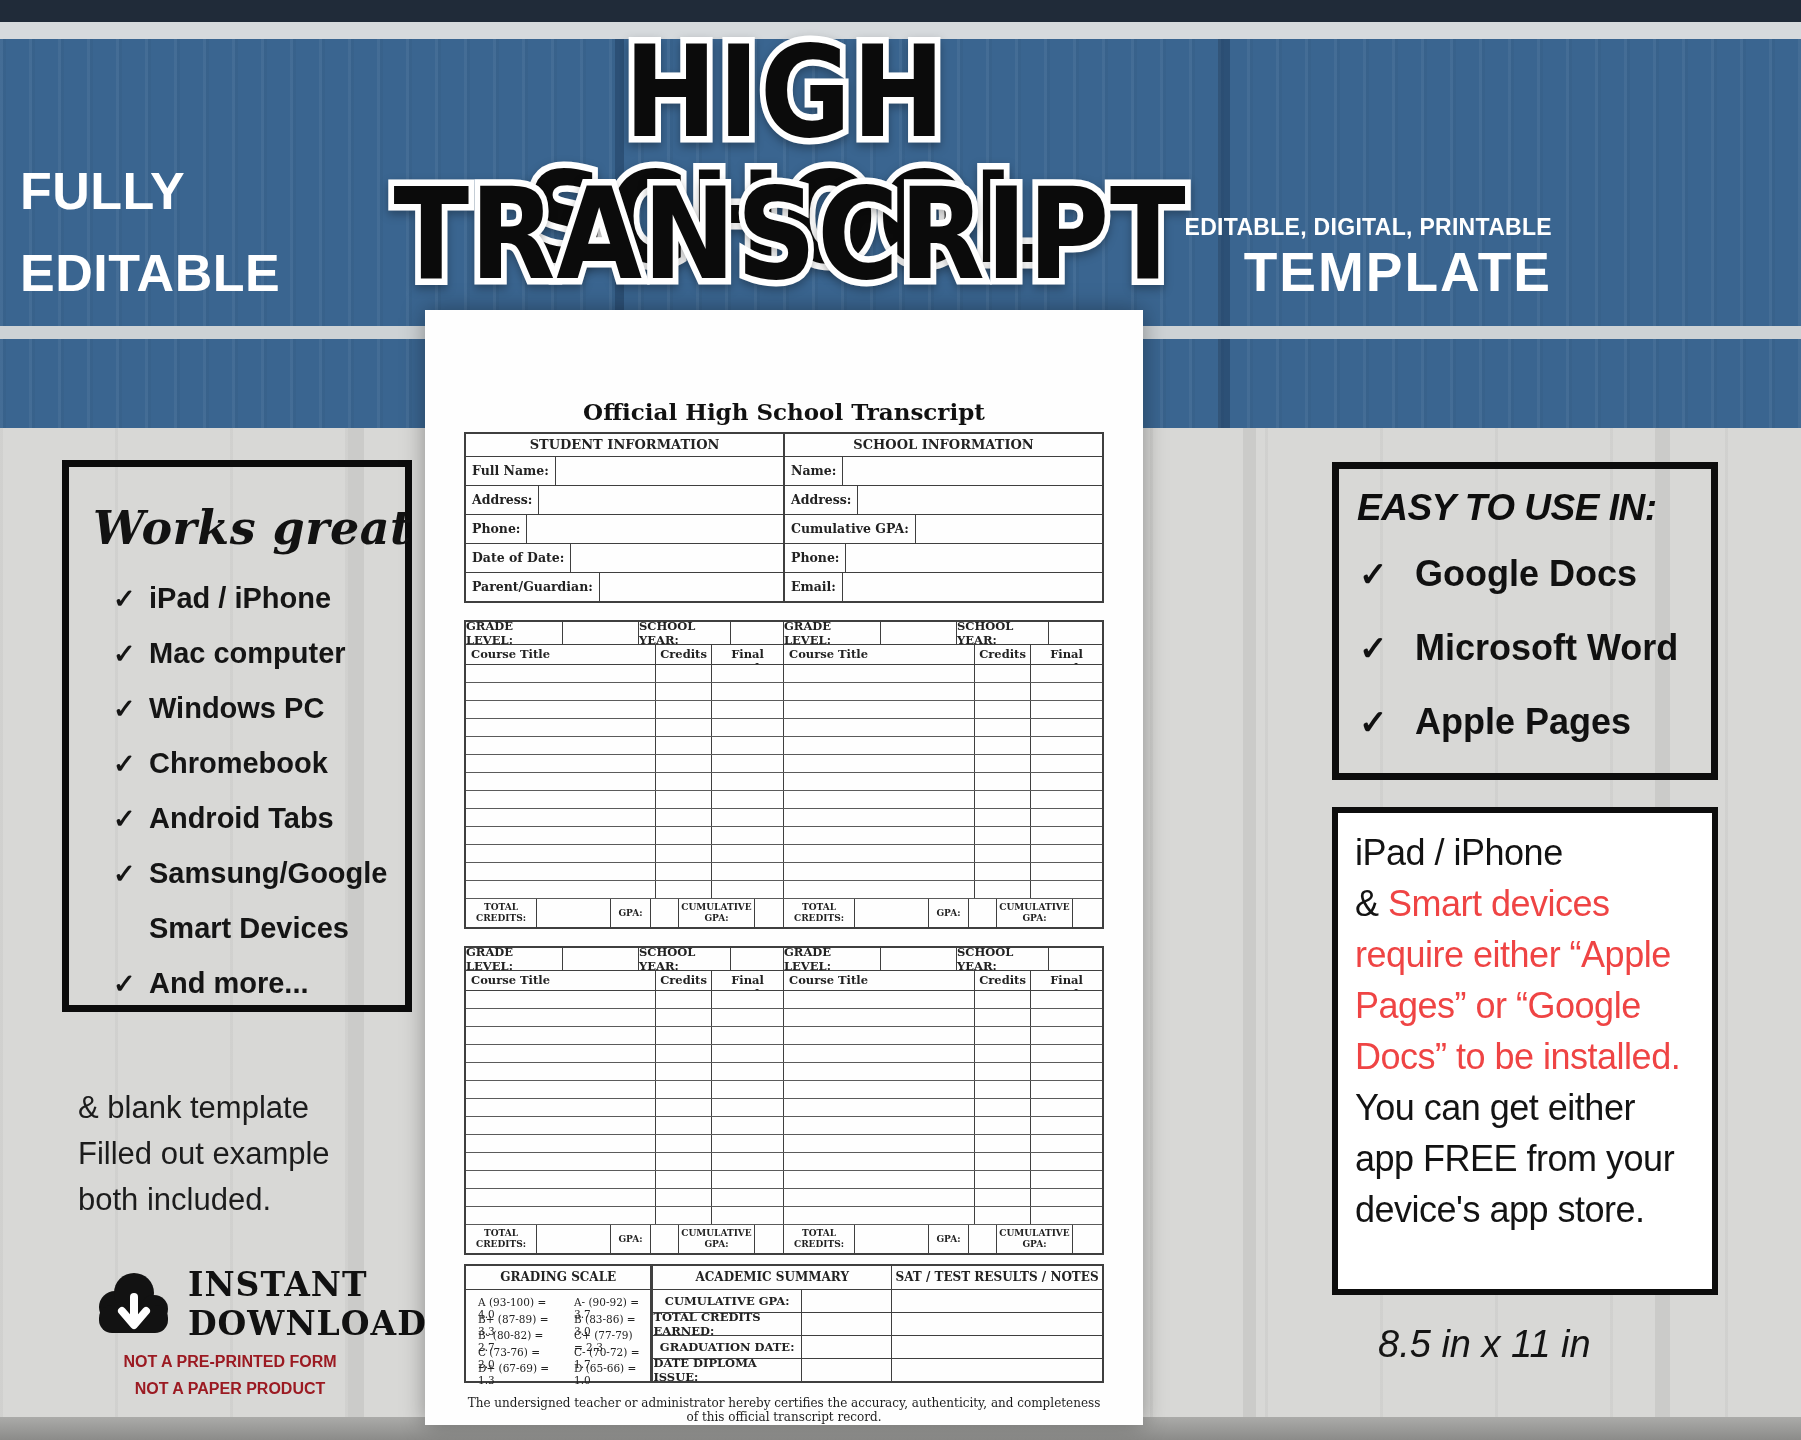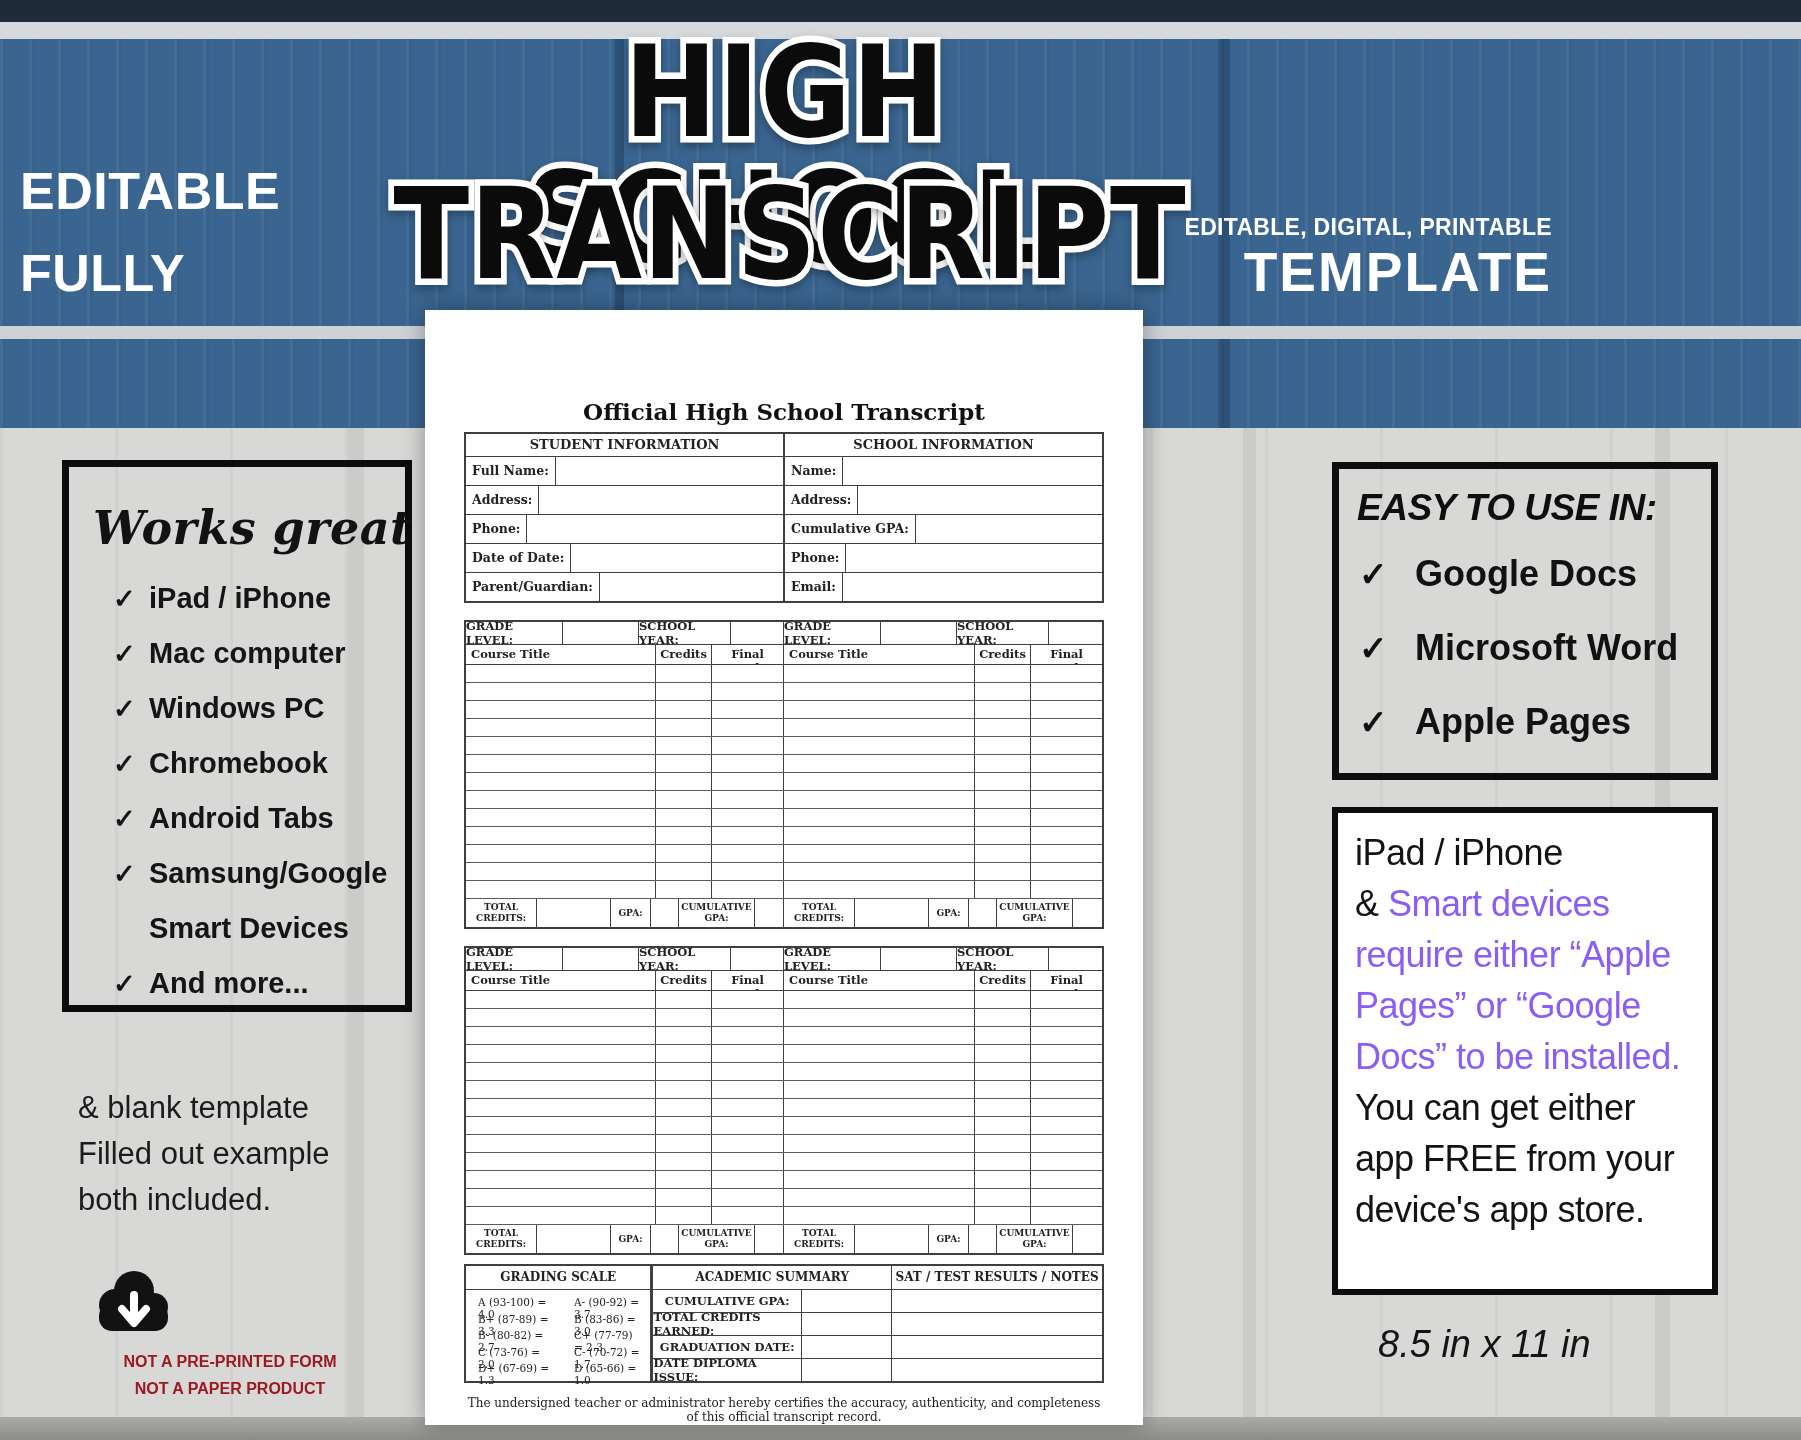--- a/index.html
+++ b/index.html
@@ -61,21 +61,21 @@
   .easy-box{position:absolute;left:1332px;top:462px;width:386px;height:318px;border:7px solid #0d0d0d;
     box-sizing:border-box;z-index:2;}
   .easy-title{margin:18px 0 0 18px;font-style:italic;font-weight:800;font-size:37px;
     letter-spacing:-0.5px;color:#0e0e0e;}
   .easy-list{margin:8px 0 0 20px;}
   .easy-item{display:flex;height:74px;align-items:center;font-weight:bold;font-size:36px;color:#111;}
   .easy-item .check{width:56px;font-size:34px;font-weight:bold;flex:0 0 56px;}
   .info-box{position:absolute;left:1332px;top:807px;width:386px;height:488px;border:6px solid #0d0d0d;
     box-sizing:border-box;background:#ffffff;z-index:2;padding:14px 17px;
     font-size:36px;line-height:51px;letter-spacing:-0.5px;color:#131313;}
-  .ib-blue{color:#8b5cf6;text-align:right;}
+  .ib-blue{color:#ef4444;text-align:right;}
   .printable{position:absolute;left:1378px;top:1320px;z-index:2;font-style:italic;
     font-size:38px;line-height:49px;color:#141414;}
 
   
   .page{position:absolute;left:425px;top:310px;width:718px;height:1115px;background:#fefefe;z-index:2;
     box-shadow:0 0 22px rgba(0,0,0,0.35);box-sizing:border-box;padding:0 39px;
     font-family:"DejaVu Serif","Liberation Serif",serif;color:#222;}
   .doc-title{margin-top:88px;text-align:center;font-weight:bold;font-size:23px;color:#111;}
   .info-table{display:flex;border:2px solid #3f3f3f;margin-top:7px;}
   .info-half{width:50%;}
@@ -145,22 +145,22 @@
   <div class="bg-strip2"></div>
   <div class="bg-blue2"></div>
   <div class="bg-lower"></div>
   <div class="streak s1"></div>
   <div class="streak s2"></div>
   <div class="streak s3"></div>
   <div class="streak s4"></div>
   <div class="bg-bottom-band"></div>
 
   <div class="fully">
+    <div>FULLY</div>
     <div>EDITABLE</div>
-    <div>FULLY</div>
   </div>
   <div class="big-title line1">
     <span class="stroke">HIGH SCHOOL</span>
     <span class="fill">HIGH SCHOOL</span>
   </div>
   <div class="big-title line2">
     <span class="stroke">TRANSCRIPT</span>
     <span class="fill">TRANSCRIPT</span>
   </div>
   <div class="right-label">
@@ -214,20 +214,24 @@
     <svg width="88" height="74" viewBox="0 0 88 74">
       <g fill="#121212">
         <circle cx="25" cy="40" r="16"></circle>
         <circle cx="44" cy="26" r="20"></circle>
         <circle cx="64" cy="42" r="14"></circle>
         <rect x="9" y="38" width="69" height="28" rx="13"></rect>
       </g>
       <line x1="44" y1="30" x2="44" y2="52" stroke="#ffffff" stroke-width="8" stroke-linecap="round"></line>
       <path d="M32 44 L44 58 L56 44" fill="none" stroke="#ffffff" stroke-width="8" stroke-linejoin="round" stroke-linecap="round"></path>
     </svg>
+    <div class="dl-text">
+      <div>INSTANT</div>
+      <div>DOWNLOAD</div>
+    </div>
   </div>
   <div class="warnings">
     <div>NOT A PRE-PRINTED FORM</div>
     <div>NOT A PAPER PRODUCT</div>
   </div>
 
   <div class="page">
     <div class="doc-title">Official High School Transcript</div>
     <div class="info-table">
       <div class="info-half" id="student-info">

